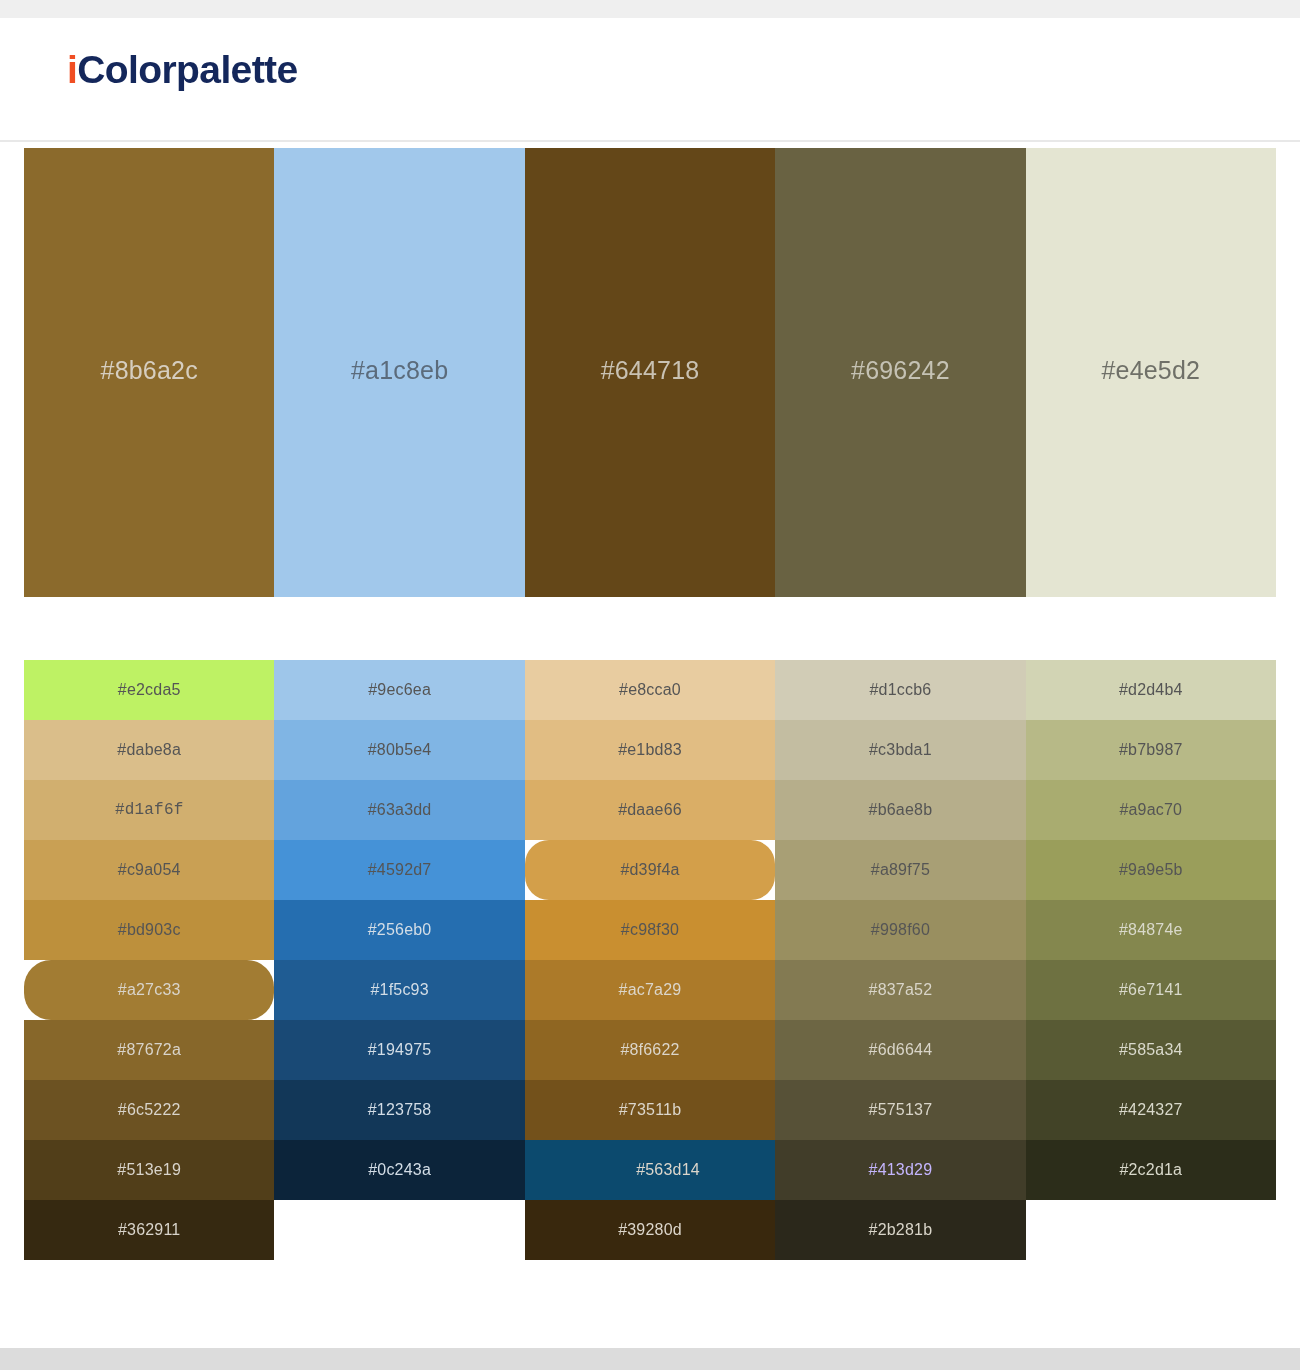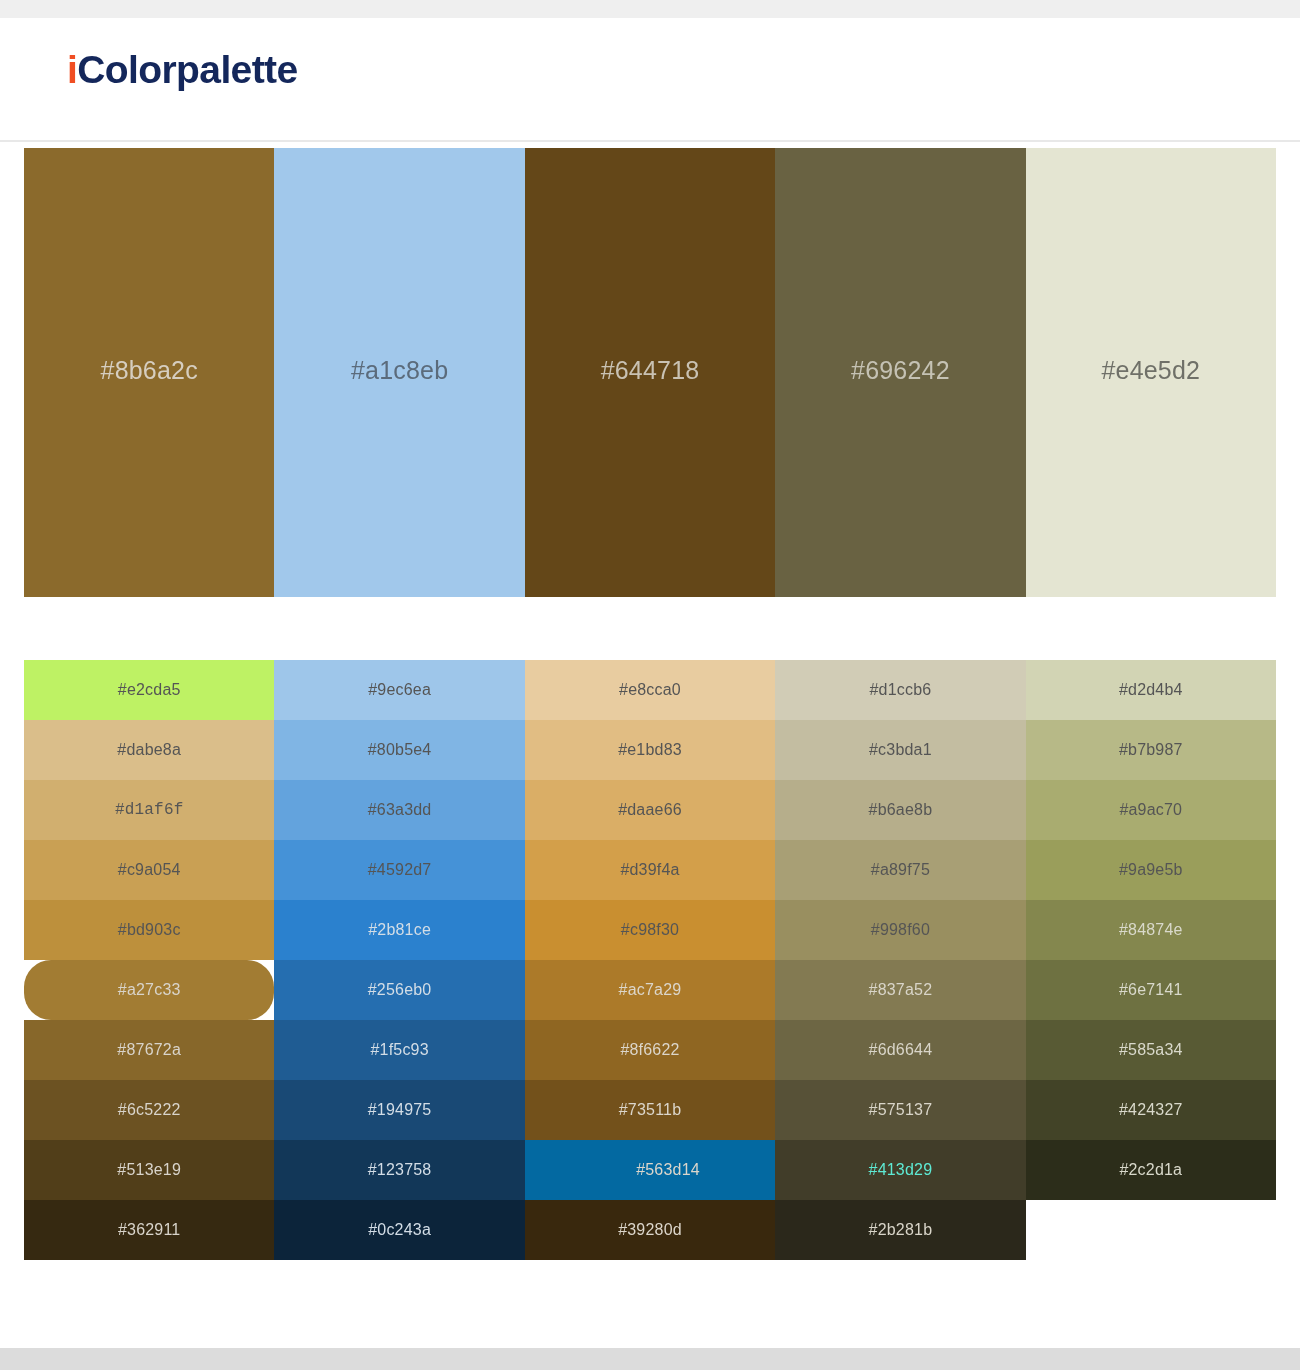--- a/index.html
+++ b/index.html
@@ -179,23 +179,20 @@
         </div>
         <div class="grid-cell" style="background: rgb(128, 181, 228);">
           <span class="hex" style="color: rgb(85, 85, 85);">#80b5e4</span>
         </div>
         <div class="grid-cell" style="background: rgb(99, 163, 221);">
           <span class="hex" style="color: rgb(85, 85, 85);">#63a3dd</span>
         </div>
         <div class="grid-cell" style="background: rgb(69, 146, 215);">
           <span class="hex" style="color: rgb(85, 85, 85);">#4592d7</span>
         </div>
-        <div class="grid-cell" style="background: rgb(43, 129, 206);">
-          <span class="hex" style="color: rgb(211, 221, 230);">#2b81ce</span>
-        </div>
         <div class="grid-cell" style="background: rgb(37, 110, 176);">
           <span class="hex" style="color: rgb(211, 221, 230);">#256eb0</span>
         </div>
         <div class="grid-cell" style="background: rgb(31, 92, 147);">
           <span class="hex" style="color: rgb(211, 221, 230);">#1f5c93</span>
         </div>
         <div class="grid-cell" style="background: rgb(25, 73, 117);">
           <span class="hex" style="color: rgb(211, 221, 230);">#194975</span>
         </div>
         <div class="grid-cell" style="background: rgb(18, 55, 88);">
@@ -208,36 +205,36 @@
       <div class="grid-col">
         <div class="grid-cell" style="background: rgb(232, 204, 160);">
           <span class="hex" style="color: rgb(85, 85, 85);">#e8cca0</span>
         </div>
         <div class="grid-cell" style="background: rgb(225, 189, 131);">
           <span class="hex" style="color: rgb(85, 85, 85);">#e1bd83</span>
         </div>
         <div class="grid-cell" style="background: rgb(218, 174, 102);">
           <span class="hex" style="color: rgb(85, 85, 85);">#daae66</span>
         </div>
-        <div class="grid-cell" style="background: rgb(211, 159, 74);">
+        <div class="grid-cell" style="background: rgb(211, 159, 74); border-radius: 24px;">
           <span class="hex" style="color: rgb(85, 85, 85);">#d39f4a</span>
         </div>
         <div class="grid-cell" style="background: rgb(201, 143, 48);">
           <span class="hex" style="color: rgb(85, 85, 85);">#c98f30</span>
         </div>
         <div class="grid-cell" style="background: rgb(172, 122, 41);">
           <span class="hex" style="color: rgb(220, 214, 203);">#ac7a29</span>
         </div>
         <div class="grid-cell" style="background: rgb(143, 102, 34);">
           <span class="hex" style="color: rgb(220, 214, 203);">#8f6622</span>
         </div>
         <div class="grid-cell" style="background: rgb(115, 81, 27);">
           <span class="hex" style="color: rgb(220, 214, 203);">#73511b</span>
         </div>
-        <div class="grid-cell" style="background: #0369a1; padding-left: 36px;">
+        <div class="grid-cell" style="background: #0c4a6e; padding-left: 36px;">
           <span class="hex" style="color: rgb(220, 214, 203);">#563d14</span>
         </div>
         <div class="grid-cell" style="background: rgb(57, 40, 13);">
           <span class="hex" style="color: rgb(220, 214, 203);">#39280d</span>
         </div>
       </div>
       <div class="grid-col">
         <div class="grid-cell" style="background: rgb(209, 204, 182);">
           <span class="hex" style="color: rgb(85, 85, 85);">#d1ccb6</span>
         </div>
@@ -256,21 +253,21 @@
         <div class="grid-cell" style="background: rgb(131, 122, 82);">
           <span class="hex" style="color: rgb(217, 213, 201);">#837a52</span>
         </div>
         <div class="grid-cell" style="background: rgb(109, 102, 68);">
           <span class="hex" style="color: rgb(217, 213, 201);">#6d6644</span>
         </div>
         <div class="grid-cell" style="background: rgb(87, 81, 55);">
           <span class="hex" style="color: rgb(217, 213, 201);">#575137</span>
         </div>
         <div class="grid-cell" style="background: rgb(65, 61, 41);">
-          <span class="hex" style="color: #5eead4; text-align: right;">#413d29</span>
+          <span class="hex" style="color: #c4b5fd; text-align: right;">#413d29</span>
         </div>
         <div class="grid-cell" style="background: rgb(43, 40, 27);">
           <span class="hex" style="color: rgb(217, 213, 201);">#2b281b</span>
         </div>
       </div>
       <div class="grid-col">
         <div class="grid-cell" style="background: rgb(210, 212, 180);">
           <span class="hex" style="color: rgb(85, 85, 85);">#d2d4b4</span>
         </div>
         <div class="grid-cell" style="background: rgb(183, 185, 135);">

